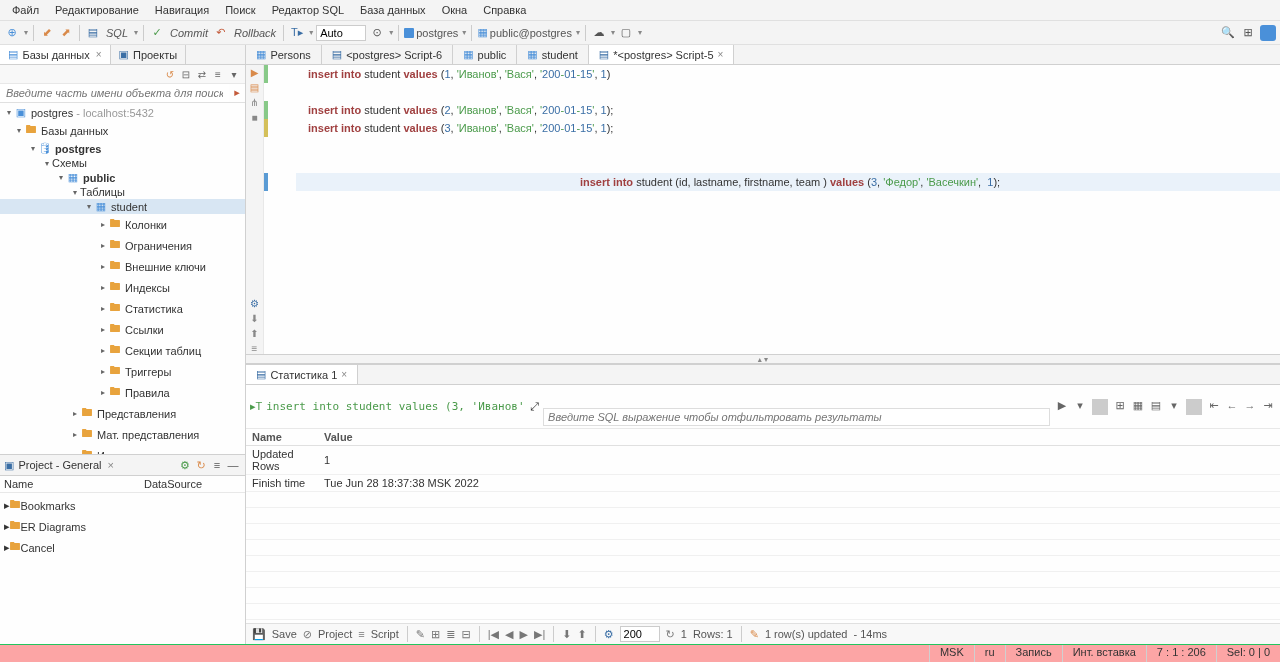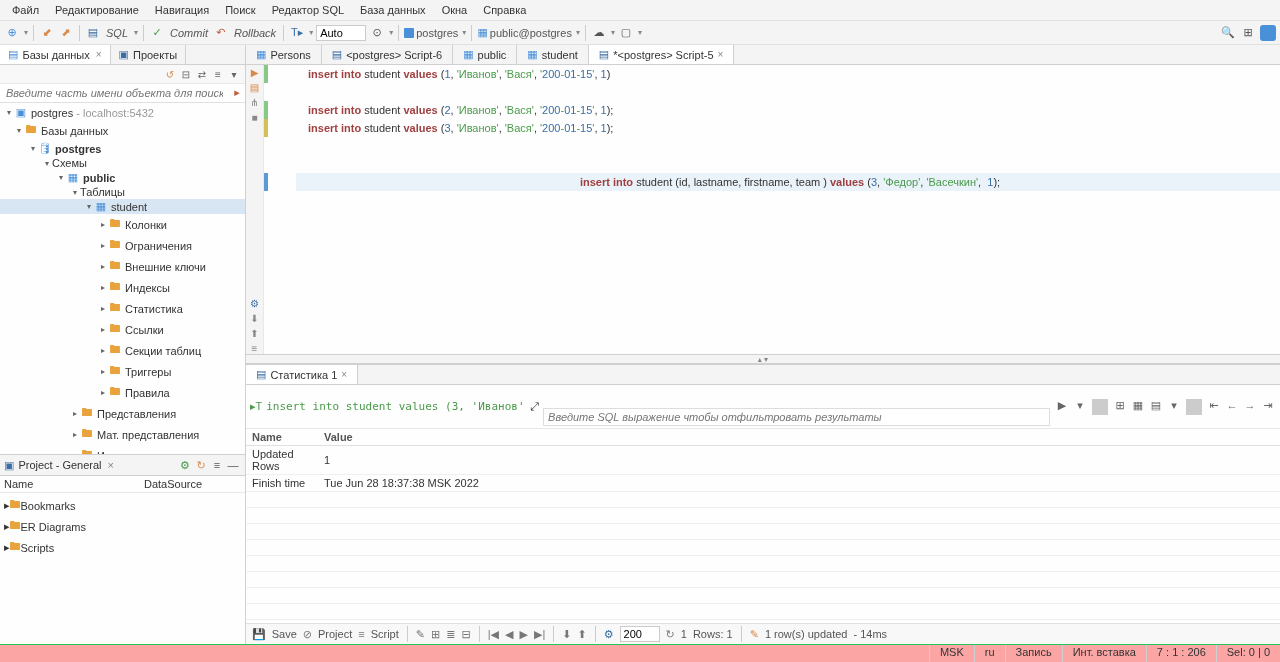--- a/index.html
+++ b/index.html
@@ -282,21 +282,21 @@
             <span>Bookmarks</span>
           </div>
         <div class="tree-item">
             <span class="arr">▸</span>
             <span class="ic fold">🖿</span>
             <span>ER Diagrams</span>
           </div>
         <div class="tree-item">
             <span class="arr">▸</span>
             <span class="ic fold">🖿</span>
-            <span>Scripts</span>
+            <span>Cancel</span>
           </div>
       </div>
     </div>
   </div>
 
   <div class="right">
     <div class="editor-tabs">
       <div class="editor-tab">
           <span class="tbl-ic">▦</span>
           <span>Persons</span>

